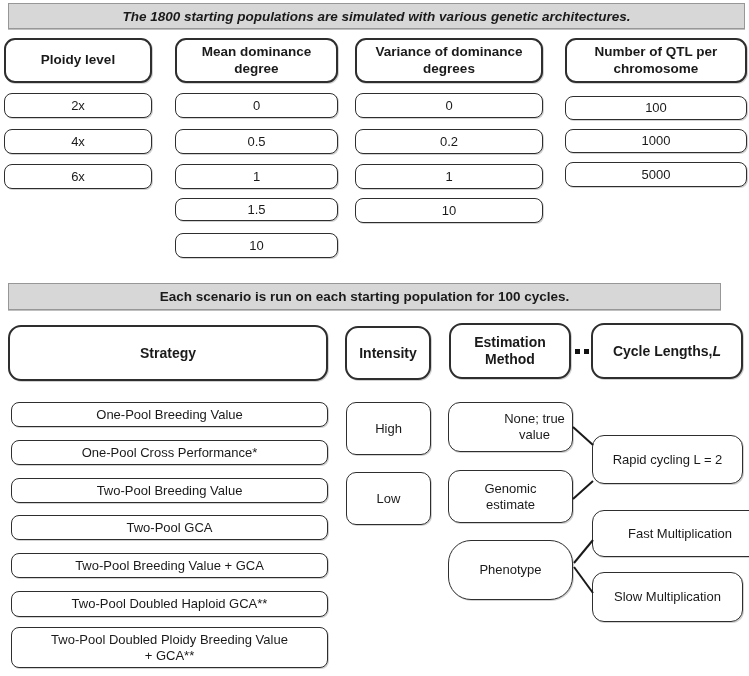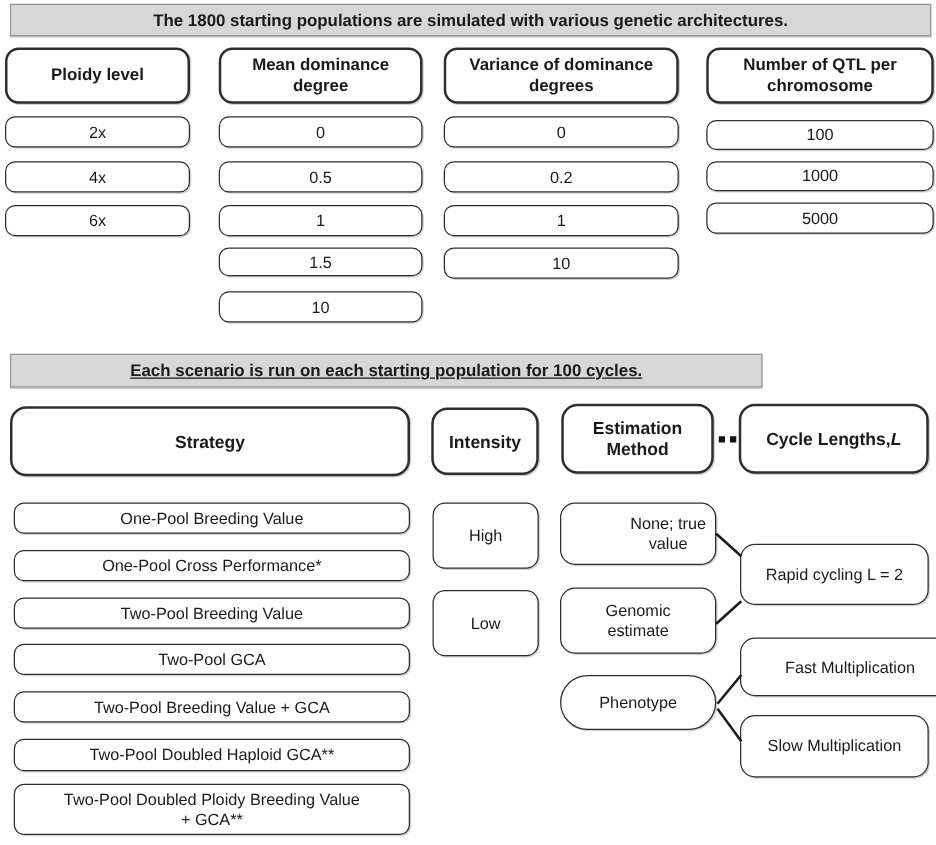--- a/index.html
+++ b/index.html
@@ -44,21 +44,21 @@
     position:absolute;width:5px;height:5px;background:#111;
   }
   .italic{font-style:italic;}
   #connectors{position:absolute;left:0;top:0;pointer-events:none;}
 </style>
 </head>
 <body>
 
 <div id="canvas">
 
-  <div class="banner" style="left:8px;top:3px;width:737px;height:26px;">The 1800 starting populations are simulated with various genetic architectures.</div>
+  <div class="banner" style="left:8px;top:3px;width:737px;height:26px;font-style:italic;">The 1800 starting populations are simulated with various genetic architectures.</div>
 
   <div class="box hdr" style="left:4px;top:38px;width:148px;height:45px;">Ploidy level</div>
   <div class="box hdr" style="left:175px;top:38px;width:163px;height:45px;">Mean dominance
 degree</div>
   <div class="box hdr" style="left:355px;top:38px;width:188px;height:45px;">Variance of dominance
 degrees</div>
   <div class="box hdr" style="left:565px;top:38px;width:182px;height:45px;">Number of QTL per
 chromosome</div>
 
   <div class="box" style="left:4px;top:93px;width:148px;height:25px;">2x</div>
@@ -73,21 +73,21 @@
 
   <div class="box" style="left:355px;top:93px;width:188px;height:25px;">0</div>
   <div class="box" style="left:355px;top:129px;width:188px;height:25px;">0.2</div>
   <div class="box" style="left:355px;top:164px;width:188px;height:25px;">1</div>
   <div class="box" style="left:355px;top:198px;width:188px;height:25px;">10</div>
 
   <div class="box" style="left:565px;top:96px;width:182px;height:24px;">100</div>
   <div class="box" style="left:565px;top:129px;width:182px;height:24px;">1000</div>
   <div class="box" style="left:565px;top:162px;width:182px;height:25px;">5000</div>
 
-  <div class="banner" style="left:8px;top:283px;width:602px;height:27px;text-decoration:underline;">Each scenario is run on each starting population for 100 cycles.</div>
+  <div class="banner" style="left:8px;top:283px;width:713px;height:27px;">Each scenario is run on each starting population for 100 cycles.</div>
 
   <div class="box hdr2" style="left:8px;top:325px;width:320px;height:56px;">Strategy</div>
   <div class="box hdr2" style="left:345px;top:326px;width:86px;height:54px;">Intensity</div>
   <div class="box hdr2" style="left:449px;top:323px;width:122px;height:56px;">Estimation
 Method</div>
   <div class="box hdr2" style="left:591px;top:323px;width:152px;height:56px;"><span>Cycle Lengths, </span><span class="italic">L</span></div>
 
   <div class="dot" style="left:575px;top:349px;"></div>
   <div class="dot" style="left:584px;top:349px;"></div>
 
@@ -99,21 +99,21 @@
   <div class="box" style="left:11px;top:591px;width:317px;height:26px;">Two-Pool Doubled Haploid GCA**</div>
   <div class="box" style="left:11px;top:627px;width:317px;height:41px;">Two-Pool Doubled Ploidy Breeding Value
 + GCA**</div>
 
   <div class="box" style="left:346px;top:402px;width:85px;height:53px;border-radius:10px;">High</div>
   <div class="box" style="left:346px;top:472px;width:85px;height:53px;border-radius:10px;">Low</div>
 
   <div class="box" style="left:448px;top:402px;width:125px;height:50px;border-radius:12px;padding-left:48px;">None; true value</div>
   <div class="box" style="left:448px;top:470px;width:125px;height:53px;border-radius:12px;">Genomic
 estimate</div>
-  <div class="box" style="left:448px;top:540px;width:125px;height:44px;border-radius:23px;text-align:center;">Phenotype</div>
+  <div class="box" style="left:448px;top:540px;width:125px;height:60px;border-radius:23px;text-align:center;">Phenotype</div>
 
   <div class="box" style="left:592px;top:435px;width:151px;height:49px;border-radius:12px;">Rapid cycling L = 2</div>
   <div class="box" style="left:592px;top:510px;width:176px;height:47px;border-radius:12px;">Fast Multiplication</div>
   <div class="box" style="left:592px;top:572px;width:151px;height:50px;border-radius:12px;">Slow Multiplication</div>
 
   <svg id="connectors" width="749" height="676" viewBox="0 0 749 676">
     <line x1="573" y1="427" x2="593" y2="445" stroke="#1a1a1a" stroke-width="2"></line>
     <line x1="573" y1="499" x2="593" y2="481" stroke="#1a1a1a" stroke-width="2"></line>
     <line x1="574" y1="563" x2="593" y2="540" stroke="#1a1a1a" stroke-width="2"></line>
     <line x1="574" y1="567" x2="593" y2="593" stroke="#1a1a1a" stroke-width="2"></line>

